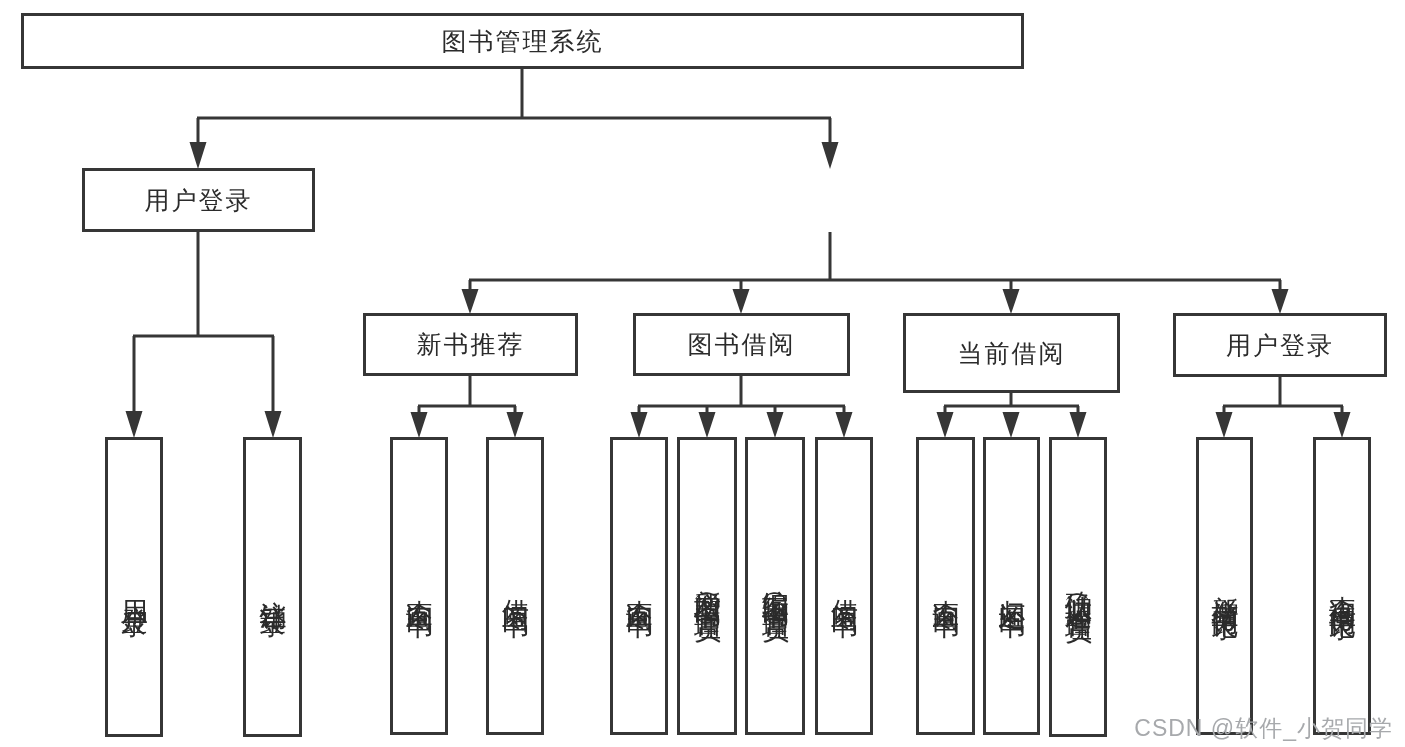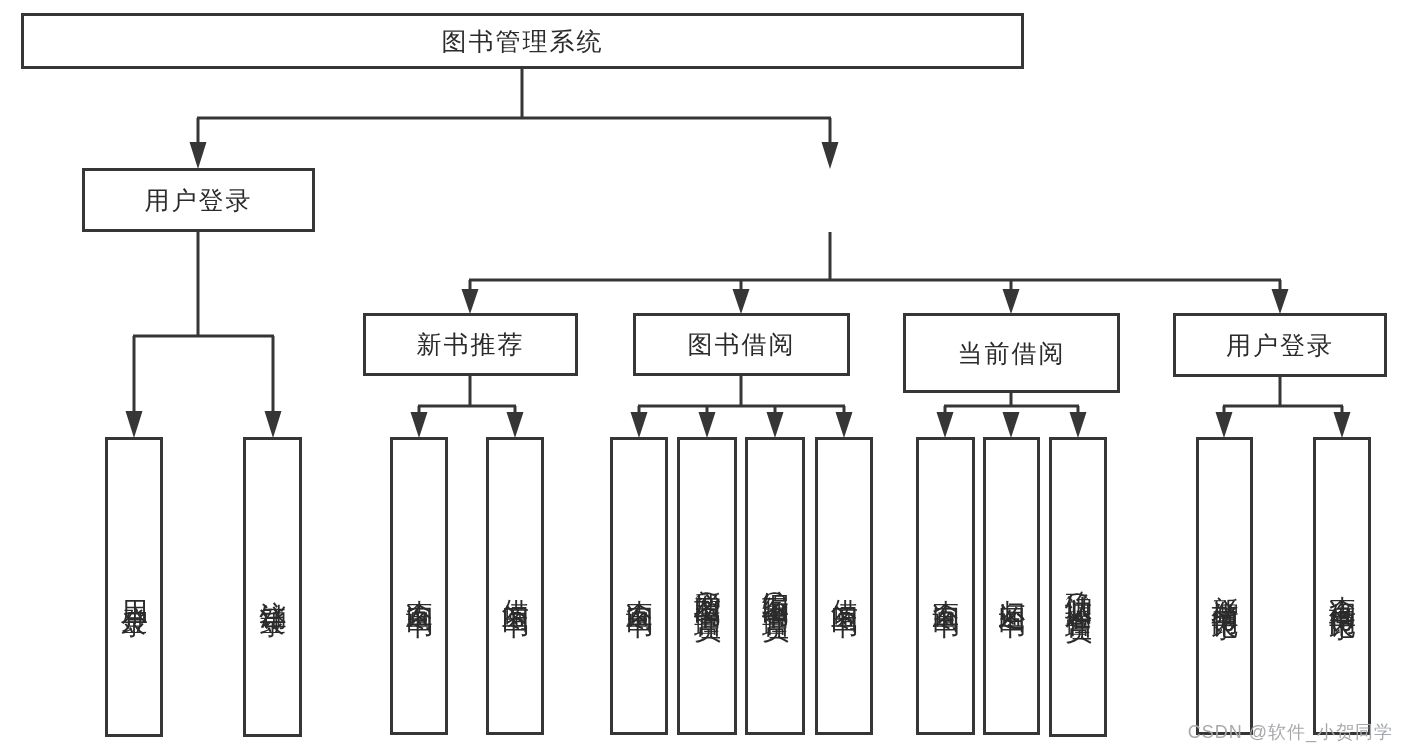--- a/index.html
+++ b/index.html
@@ -36,21 +36,21 @@
     writing-mode: vertical-rl;
     font-size: 27px;
     letter-spacing: 4px;
     line-height: 1;
     padding: 4px 0;
   }
   .watermark {
     position: absolute;
     right: 12px;
     bottom: 3px;
-    font-size: 18px;
+    font-size: 23px;
     letter-spacing: 1px;
     color: #a7a9ac;
     white-space: nowrap;
     z-index: 5;
   }
 </style>
 </head>
 <body>
 
 <div class="stage">

